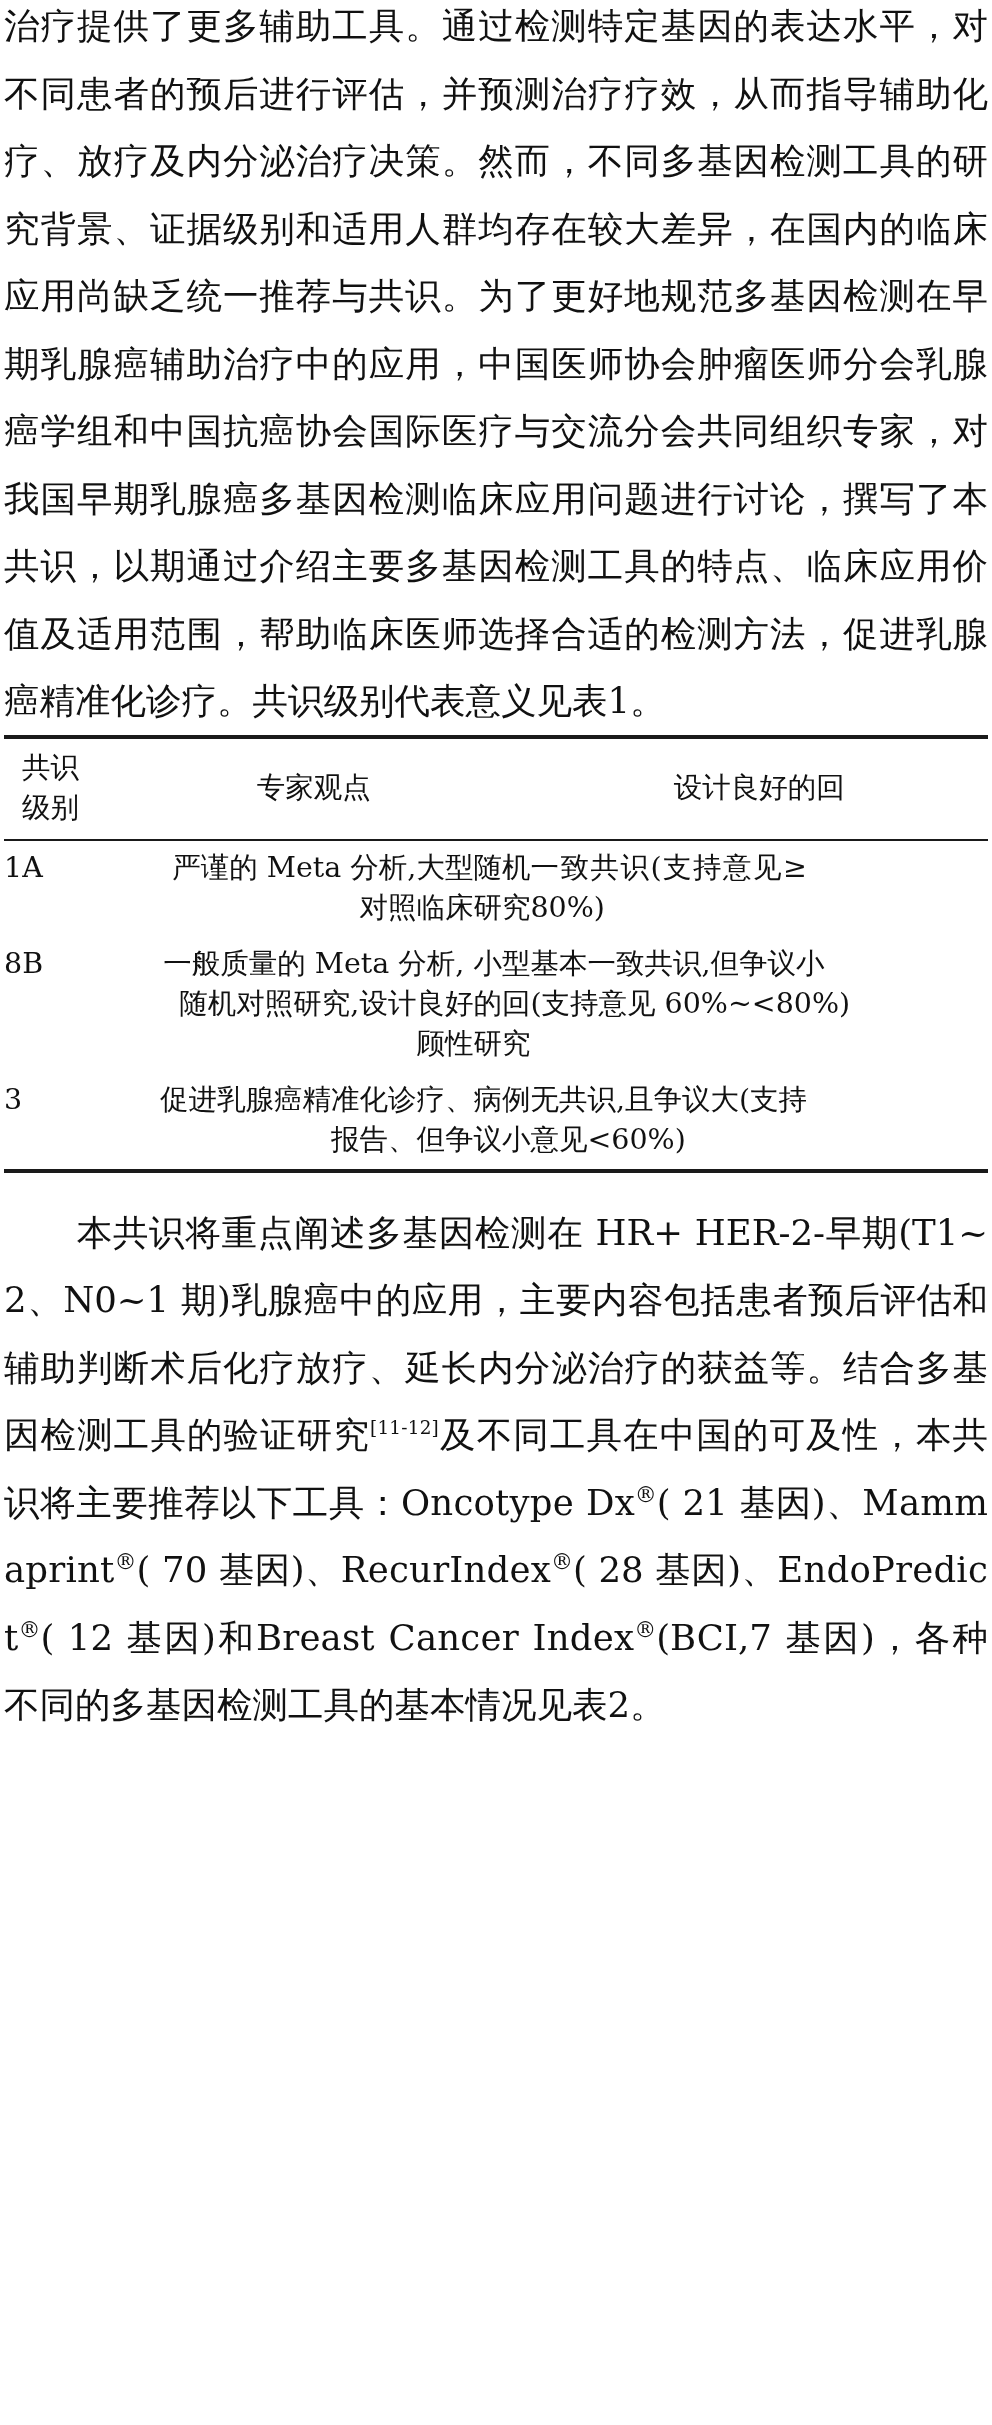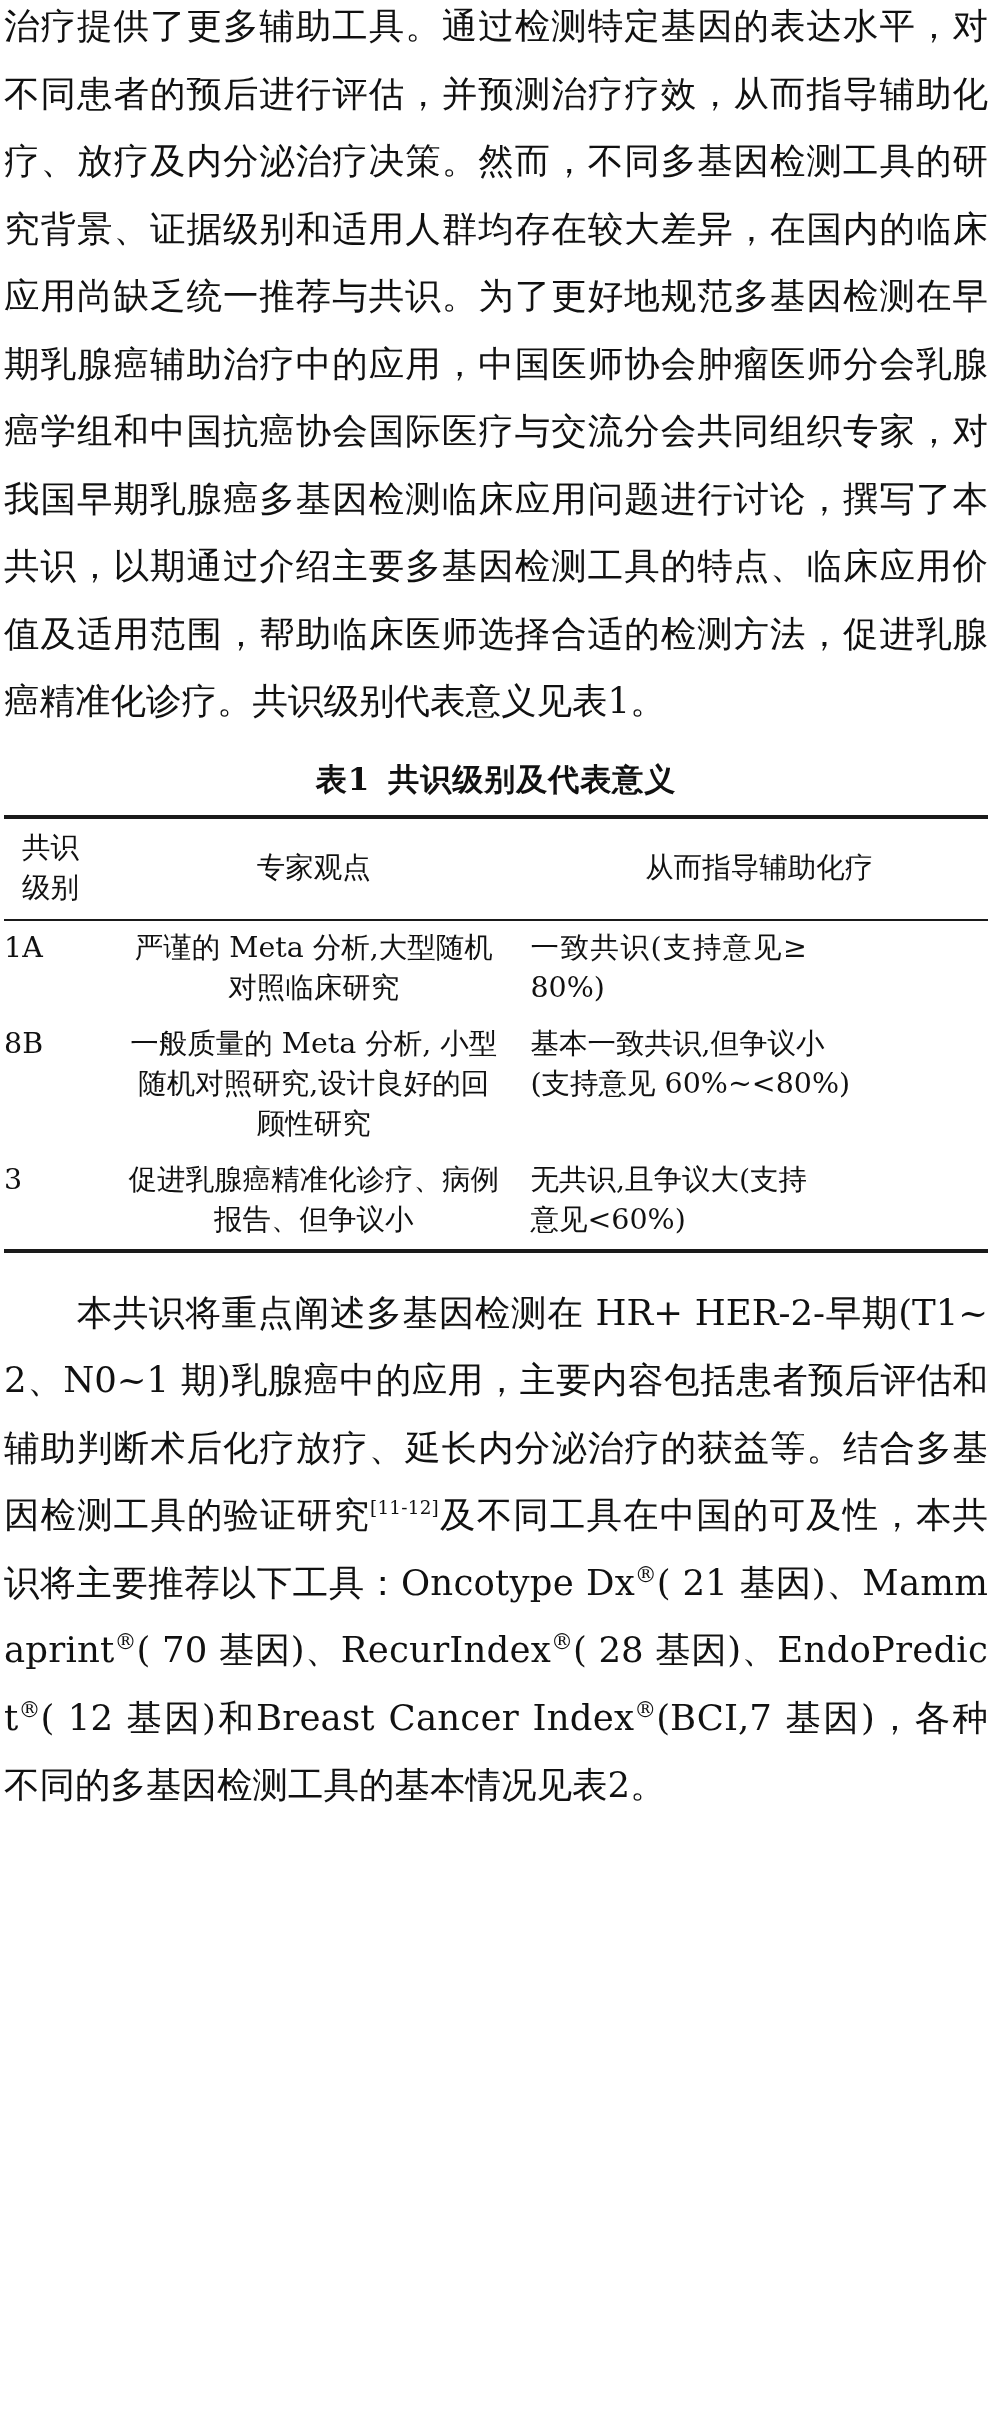--- a/index.html
+++ b/index.html
@@ -82,21 +82,21 @@
     vertical-align: middle;
   }
   table.consensus tbody tr:last-child td {
     border-bottom: 4px solid #1a1a1a;
   }
   table.consensus td {
     padding: 7px 0 9px 0;
     vertical-align: top;
   }
   .col-level   { width: 92px;  text-align: left; }
-  .col-meaning { width: 428px; text-align: center; }
+  .col-meaning { width: 428px; text-align: right; }
   .col-rec     { width: 452px; text-align: left; }
 
   th.col-level   { text-align: center; }
   th.col-meaning { text-align: center; padding-left: 0; }
   th.col-rec     { text-align: center; }
 
   th .stack { display: block; }
   td.cell-meaning { padding-left: 14px; padding-right: 22px; }
   td.cell-rec     { padding-left: 12px; padding-right: 8px; }
   td.cell-level   { padding-top: 9px; }
@@ -104,33 +104,30 @@
   .cellline { display: block; white-space: nowrap; }
   .sp { letter-spacing: 1.5px; }
 </style>
 </head>
 <body>
 
 <div class="page">
 
   <p class="para first">治疗提供了更多辅助工具。通过检测特定基因的表达水平，对不同患者的预后进行评估，并预测治疗疗效，从而指导辅助化疗、放疗及内分泌治疗决策。然而，不同多基因检测工具的研究背景、证据级别和适用人群均存在较大差异，在国内的临床应用尚缺乏统一推荐与共识。为了更好地规范多基因检测在早期乳腺癌辅助治疗中的应用，中国医师协会肿瘤医师分会乳腺癌学组和中国抗癌协会国际医疗与交流分会共同组织专家，对我国早期乳腺癌多基因检测临床应用问题进行讨论，撰写了本共识，以期通过介绍主要多基因检测工具的特点、临床应用价值及适用范围，帮助临床医师选择合适的检测方法，促进乳腺癌精准化诊疗。共识级别代表意义见表1。</p>
 
-  <div class="table-title">
-    <span class="tnum"><span>表</span><span>1</span></span><span>共识级别及代表意义</span>
-  </div>
 
   <table class="consensus">
     <thead>
       <tr>
         <th class="col-level">
           <span class="stack">共识</span>
           <span class="stack">级别</span>
         </th>
         <th class="col-meaning">专家观点</th>
-        <th class="col-rec">从而指导辅助化疗</th>
+        <th class="col-rec">设计良好的回</th>
       </tr>
     </thead>
     <tbody>
 
       <tr>
         <td class="col-level cell-level">1A</td>
         <td class="col-meaning cell-meaning">
           <span class="cellline">严谨的 Meta 分析,大型随机</span>
           <span class="cellline">对照临床研究</span>
         </td>

